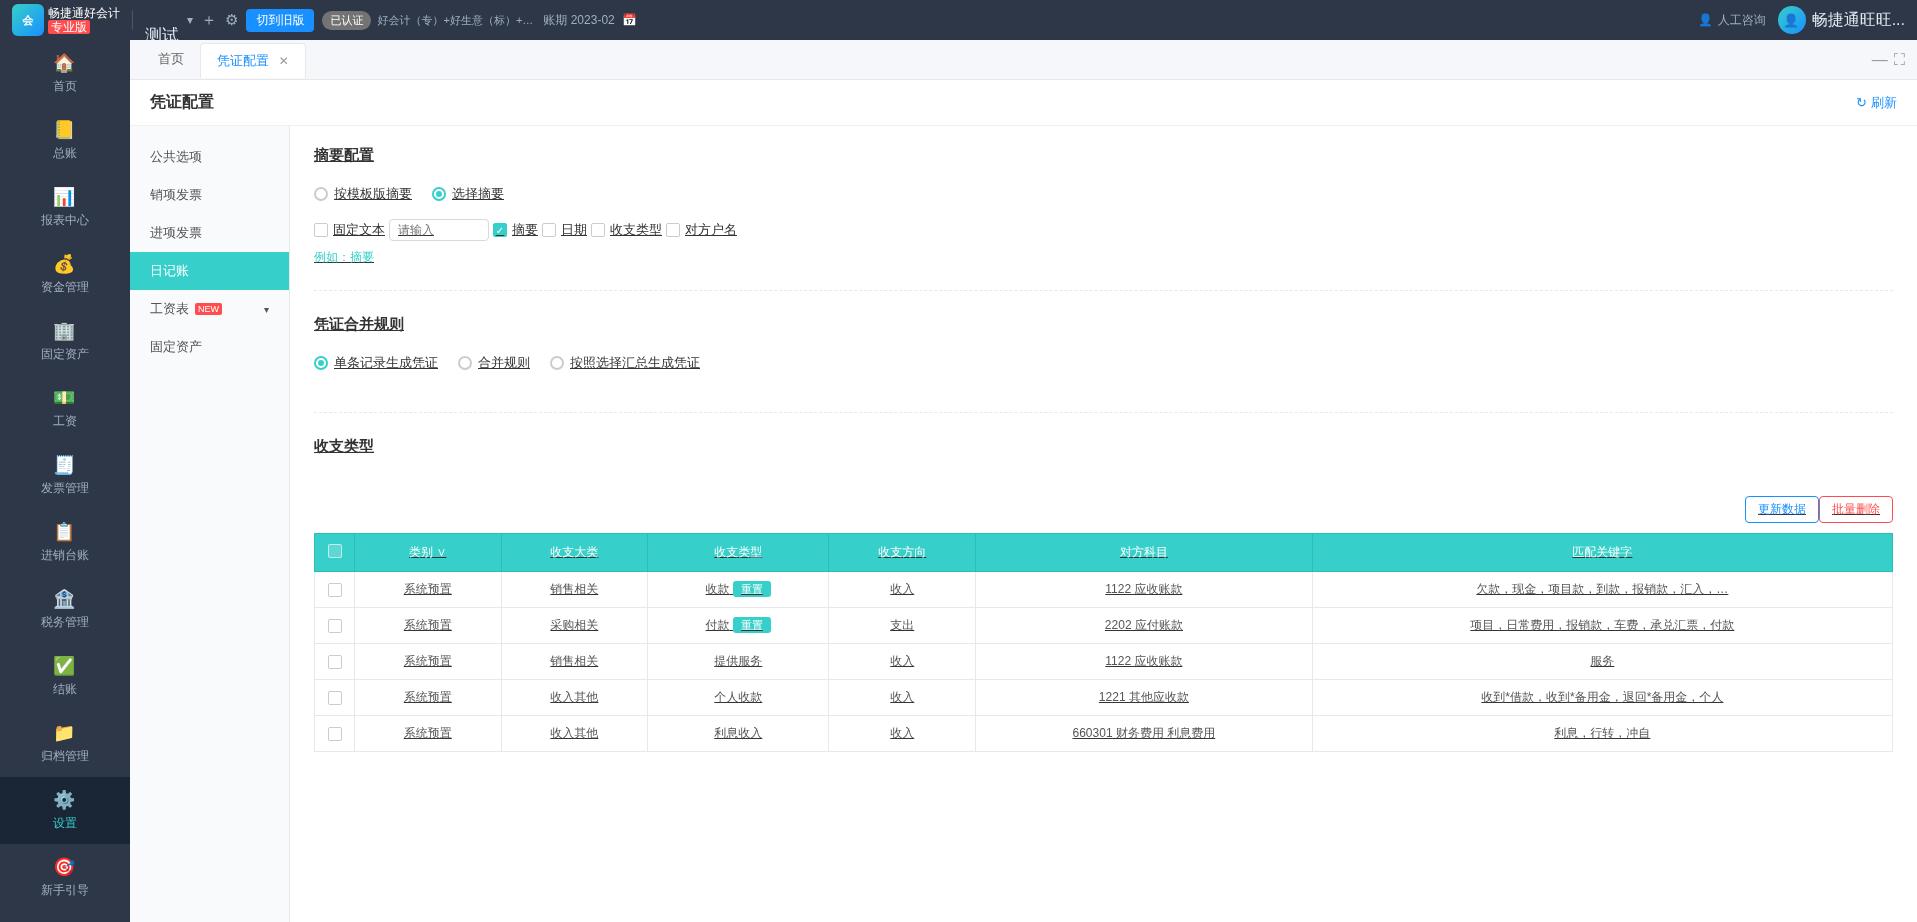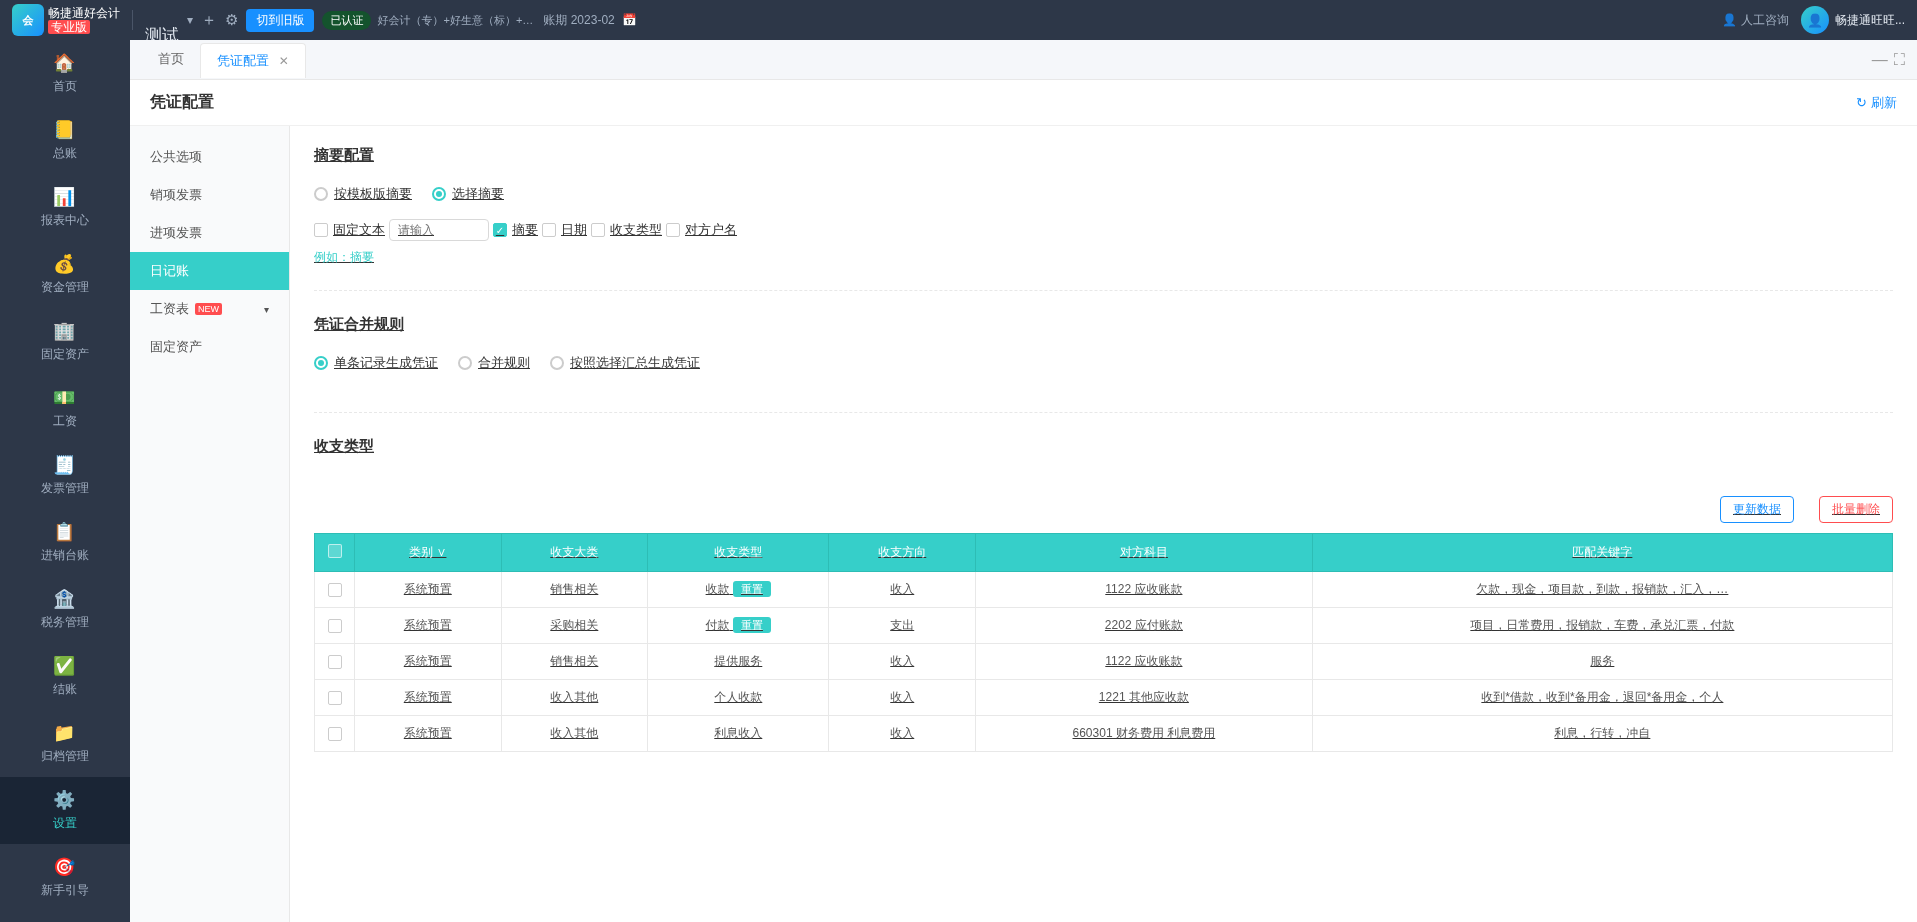--- a/index.html
+++ b/index.html
@@ -10,28 +10,28 @@
     .top-bar-logo { display: flex; align-items: center; gap: 4px; }
     .logo-icon { width: 32px; height: 32px; background: linear-gradient(135deg, #36cfc9, #1890ff); border-radius: 6px; display: flex; align-items: center; justify-content: center; color: white; font-size: 11px; font-weight: bold; }
     .logo-text { color: white; font-size: 12px; line-height: 1.2; }
     .logo-text .sub { color: #ff4d4f; font-size: 12px; background: #ff4d4f; color: white; padding: 0 3px; border-radius: 2px; }
     .top-bar-divider { width: 1px; height: 20px; background: #4a5568; margin: 0 4px; }
     .top-bar-title { color: #e2e8f0; font-size: 17px; margin-top: 31px; }
     .top-bar-arrow { color: #a0aec0; font-size: 12px; cursor: pointer; }
     .top-bar-btn { color: #a0aec0; font-size: 18px; cursor: pointer; }
     .top-bar-switch { background: #1890ff; color: white; border: none; border-radius: 4px; padding: 3px 10px; font-size: 12px; cursor: pointer; }
     .top-bar-tags { display: flex; gap: 6px; align-items: center; }
-    .tag-certified { background: #14532d; color: white; border-radius: 12px; padding: 2px 8px; font-size: 11px; }
+    .tag-certified { background: #737373; color: white; border-radius: 12px; padding: 2px 8px; font-size: 11px; }
     .tag-text { color: #a0aec0; font-size: 11px; }
     .top-bar-period { color: #a0aec0; font-size: 12px; margin-left: 4px; text-align: center; }
     .top-bar-right { margin-left: auto; display: flex; align-items: center; gap: 12px; }
     .top-bar-service { color: #a0aec0; font-size: 12px; cursor: pointer; display: flex; align-items: center; gap: 4px; }
     .top-bar-user { display: flex; align-items: center; gap: 6px; }
     .user-avatar { width: 28px; height: 28px; border-radius: 50%; background: linear-gradient(135deg, #36cfc9, #1890ff); display: flex; align-items: center; justify-content: center; }
-    .user-name { color: #e2e8f0; font-size: 12px; }
+    .user-name { color: #e2e8f0; font-size: 16px; }
 
     
     .main-layout { display: flex; flex: 1; overflow: hidden; }
 
     
     .sidebar { width: 130px; background: #2d3748; display: flex; flex-direction: column; flex-shrink: 0; overflow-y: auto; }
     .sidebar-item { display: flex; flex-direction: column; align-items: center; justify-content: center; padding: 12px 8px; cursor: pointer; color: #a0aec0; font-size: 12px; gap: 4px; transition: background 0.2s; }
     .sidebar-item.active { background: #1a2535; color: #36cfc9; }
     .sidebar-item .icon { font-size: 18px; }
 
@@ -79,21 +79,21 @@
     
     .checkbox-row { display: flex; align-items: center; gap: 4px; flex-wrap: wrap; }
     .checkbox-option { display: flex; align-items: center; gap: 5px; cursor: pointer; font-size: 13px; }
     .checkbox-box { width: 14px; height: 14px; border: 1px solid #ccc; border-radius: 2px; display: flex; align-items: center; justify-content: center; }
     .checkbox-box.checked { background: #36cfc9; border-color: #36cfc9; color: white; font-size: 10px; }
     .text-input-inline { border: 1px solid #d9d9d9; border-radius: 4px; padding: 3px 8px; font-size: 12px; color: #0f766e; width: 100px; }
     .example-text { color: #1890ff; font-size: 12px; margin-top: 8px; }
     .example-text span { color: #36cfc9; }
 
     
-    .table-actions { display: flex; justify-content: flex-end; gap: 25px; margin-bottom: 10px; margin-top: 40px; }
+    .table-actions { display: flex; justify-content: flex-end; gap: 0; margin-bottom: 10px; margin-top: 40px; }
     .btn-outline { border: 1px solid #1890ff; color: #1890ff; background: white; border-radius: 4px; padding: 4px 12px; font-size: 12px; cursor: pointer; }
     .btn-danger-outline { border: 1px solid #ff4d4f; color: #ff4d4f; background: white; border-radius: 4px; padding: 4px 12px; font-size: 12px; cursor: pointer; }
 
     
     .data-table { width: 100%; border-collapse: collapse; font-size: 12px; }
     .data-table thead tr { background: #36cfc9; color: white; }
     .data-table thead th { padding: 10px 12px; text-align: center; font-weight: 500; border: 1px solid #2dbdb5; }
     .data-table tbody tr { background: white; }
     .data-table tbody td { padding: 9px 12px; text-align: center; border: 1px solid #e8e8e8; color: #555; }
     .tag-reset { background: #36cfc9; color: white; border-radius: 3px; padding: 2px 8px; font-size: 11px; }

